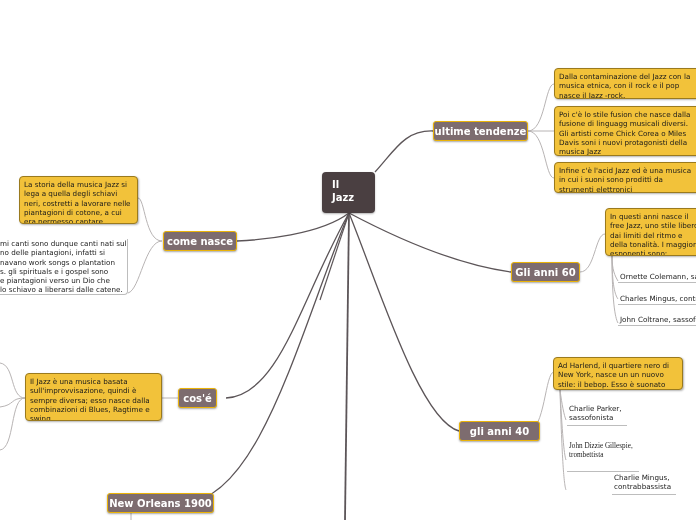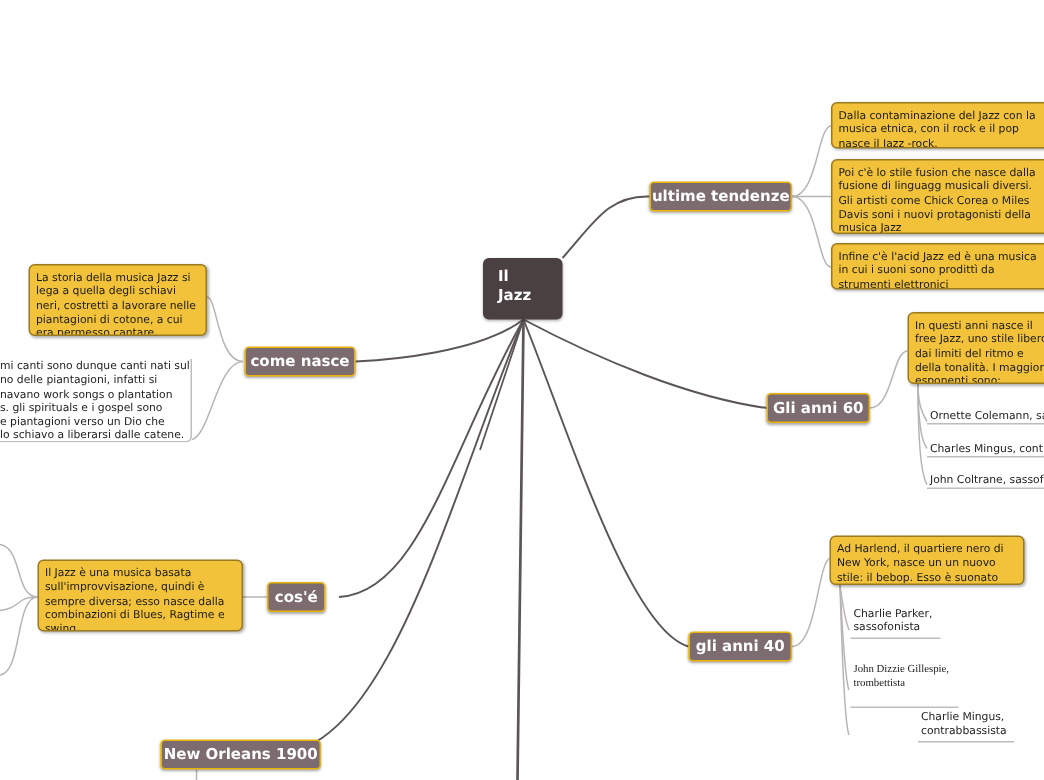--- a/index.html
+++ b/index.html
@@ -74,21 +74,21 @@
     </g>
   </svg>
 
   <div class="central">
     <div>Il</div>
     <div>Jazz</div>
   </div>
 
   <div class="topic" style="left:433px; top:121px; width:95px;">ultime tendenze</div>
   <div class="topic" style="left:511px; top:262px; width:69px;">Gli anni 60</div>
-  <div class="topic" style="left:459px; top:421px; width:69px;">gli anni 40</div>
+  <div class="topic" style="left:459px; top:421px; width:81px;">gli anni 40</div>
   <div class="topic" style="left:163px; top:231px; width:74px;">come nasce</div>
   <div class="topic" style="left:178px; top:388px; width:39px;">cos'é</div>
   <div class="topic" style="left:77px; top:493px; width:107px;margin-left:30px;">New Orleans 1900</div>
 
   <div class="note" style="left:554px; top:68px; width:150px; height:31px;">Dalla contaminazione del Jazz con la musica etnica, con il rock e il pop nasce il Jazz -rock.</div>
   <div class="note" style="left:554px; top:106px; width:150px; height:50px;">Poi c'è lo stile fusion che nasce dalla fusione di linguagg musicali diversi. Gli artisti come Chick Corea o Miles Davis soni i nuovi protagonisti della musica Jazz</div>
   <div class="note" style="left:554px; top:162px; width:150px; height:31px;">Infine c'è l'acid Jazz ed è una musica in cui i suoni sono prodittì da strumenti elettronici</div>
 
   <div class="note" style="left:605px; top:208px; width:100px; height:48px;">In questi anni nasce il free Jazz, uno stile libero dai limiti del ritmo e della tonalità. I maggiori esponenti sono:</div>
   <div class="plain" style="left:618px; top:270px; width:90px; height:13px; padding-top:2px; padding-left:2px;">Ornette Colemann, sassofonista</div>

